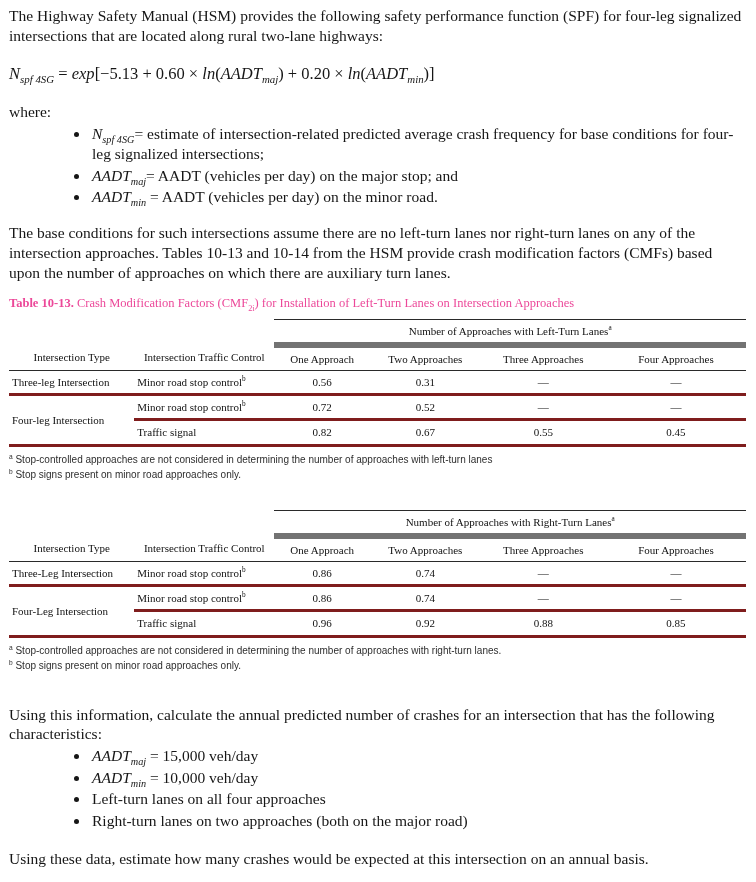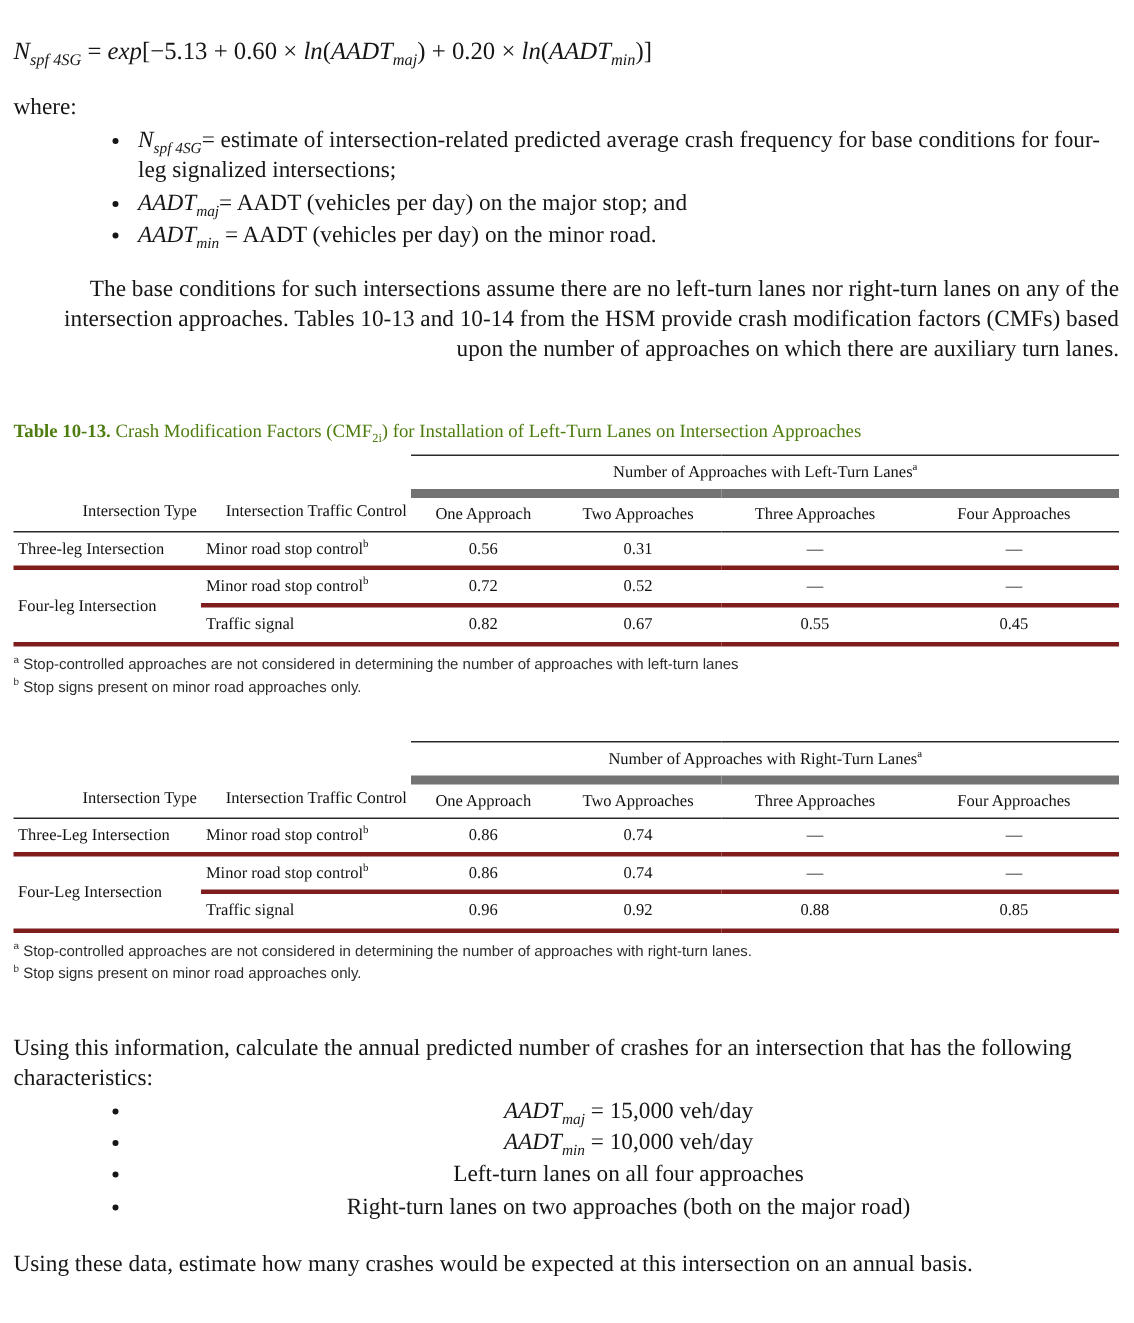--- a/index.html
+++ b/index.html
@@ -17,45 +17,46 @@
   p { margin: 0; }
   .var { font-style: italic; }
   sub { font-size: 0.66em; line-height: 0; }
   sub.var { font-style: italic; }
   sup { font-size: 0.66em; line-height: 0; }
   .intro { margin-bottom: 5px; }
   .equation { font-size: 16.5px; margin: 17px 0 18px 0; }
   .where { margin: 0 0 2px 0; }
   ul.blist { list-style: disc; margin: 2px 0 16px 0; padding-left: 81px; }
   ul.blist li { padding-left: 2px; margin: 1.5px 0; }
-  .base-para { margin-bottom: 36px; text-align: right; }
-  .table-caption { font-size: 12.5px; line-height: 1.4; margin: 0 0 6px 0; color: #4d7c0f; }
+  .base-para { margin-bottom: 12px; }
+  .table-caption { font-size: 12.5px; line-height: 1.4; margin: 0 0 6px 0; color: #ec4899; }
   .cap-label { font-weight: bold; }
   table.cmf { width: 100%; border-collapse: collapse; table-layout: fixed; font-size: 11px; color: #111111; }
   table.cmf th, table.cmf td { padding: 4px 3px; vertical-align: middle; font-weight: normal; }
   td.span-empty { border: none; }
   th.span-h { border-top: 1px solid #2a2a2a; border-bottom: 6px solid #737373; font-weight: bold; text-align: center; padding: 3px 2px; }
   th.col-h { border-bottom: 1px solid #2a2a2a; font-weight: bold; text-align: center; }
-  th.col-h.al { text-align: right; margin-top: 35px; }
+  th.col-h.al { text-align: center; margin-top: 35px; }
   table.cmf tbody td { border-bottom: 3px solid #7f1d1d; }
   td.tcell { text-align: left; }
   td.vcell { text-align: center; }
   .footnotes { margin-top: 5px; }
   .footnote { font-family: "Liberation Sans", "DejaVu Sans", sans-serif; font-size: 10px; line-height: 1.5; color: #2e2e2e; }
   .tbl-block-1 { margin-bottom: 28px; }
   .tbl-block-2 { margin-bottom: 32px; }
   .using-para { margin-bottom: 2px; }
-  ul.blist.chars { margin-bottom: 18px; text-align: center; }
+  ul.blist.chars { margin-bottom: 18px; }
   .closing { margin-top: 2px; }
 </style>
 </head>
 <body>
 
 <div class="page">
 
+  <p class="intro">The Highway Safety Manual (HSM) provides the following safety performance function (SPF) for four-leg signalized intersections that are located along rural two-lane highways:</p>
 
   <p class="equation"><span class="var">N</span><sub class="var">spf 4SG</sub><span> = </span><span class="var">exp</span><span>[−5.13 + 0.60 × </span><span class="var">ln</span><span>(</span><span class="var">AADT</span><sub class="var">maj</sub><span>) + 0.20 × </span><span class="var">ln</span><span>(</span><span class="var">AADT</span><sub class="var">min</sub><span>)]</span></p>
 
   <p class="where">where:</p>
 
   <ul class="blist">
     <li><span class="var">N</span><sub class="var">spf 4SG</sub><span>= estimate of intersection-related predicted average crash frequency for base conditions for four-leg signalized intersections;</span></li>
     <li><span class="var">AADT</span><sub class="var">maj</sub><span>= AADT (vehicles per day) on the major stop; and</span></li>
     <li><span class="var">AADT</span><sub class="var">min</sub><span> = AADT (vehicles per day) on the minor road.</span></li>
   </ul>

